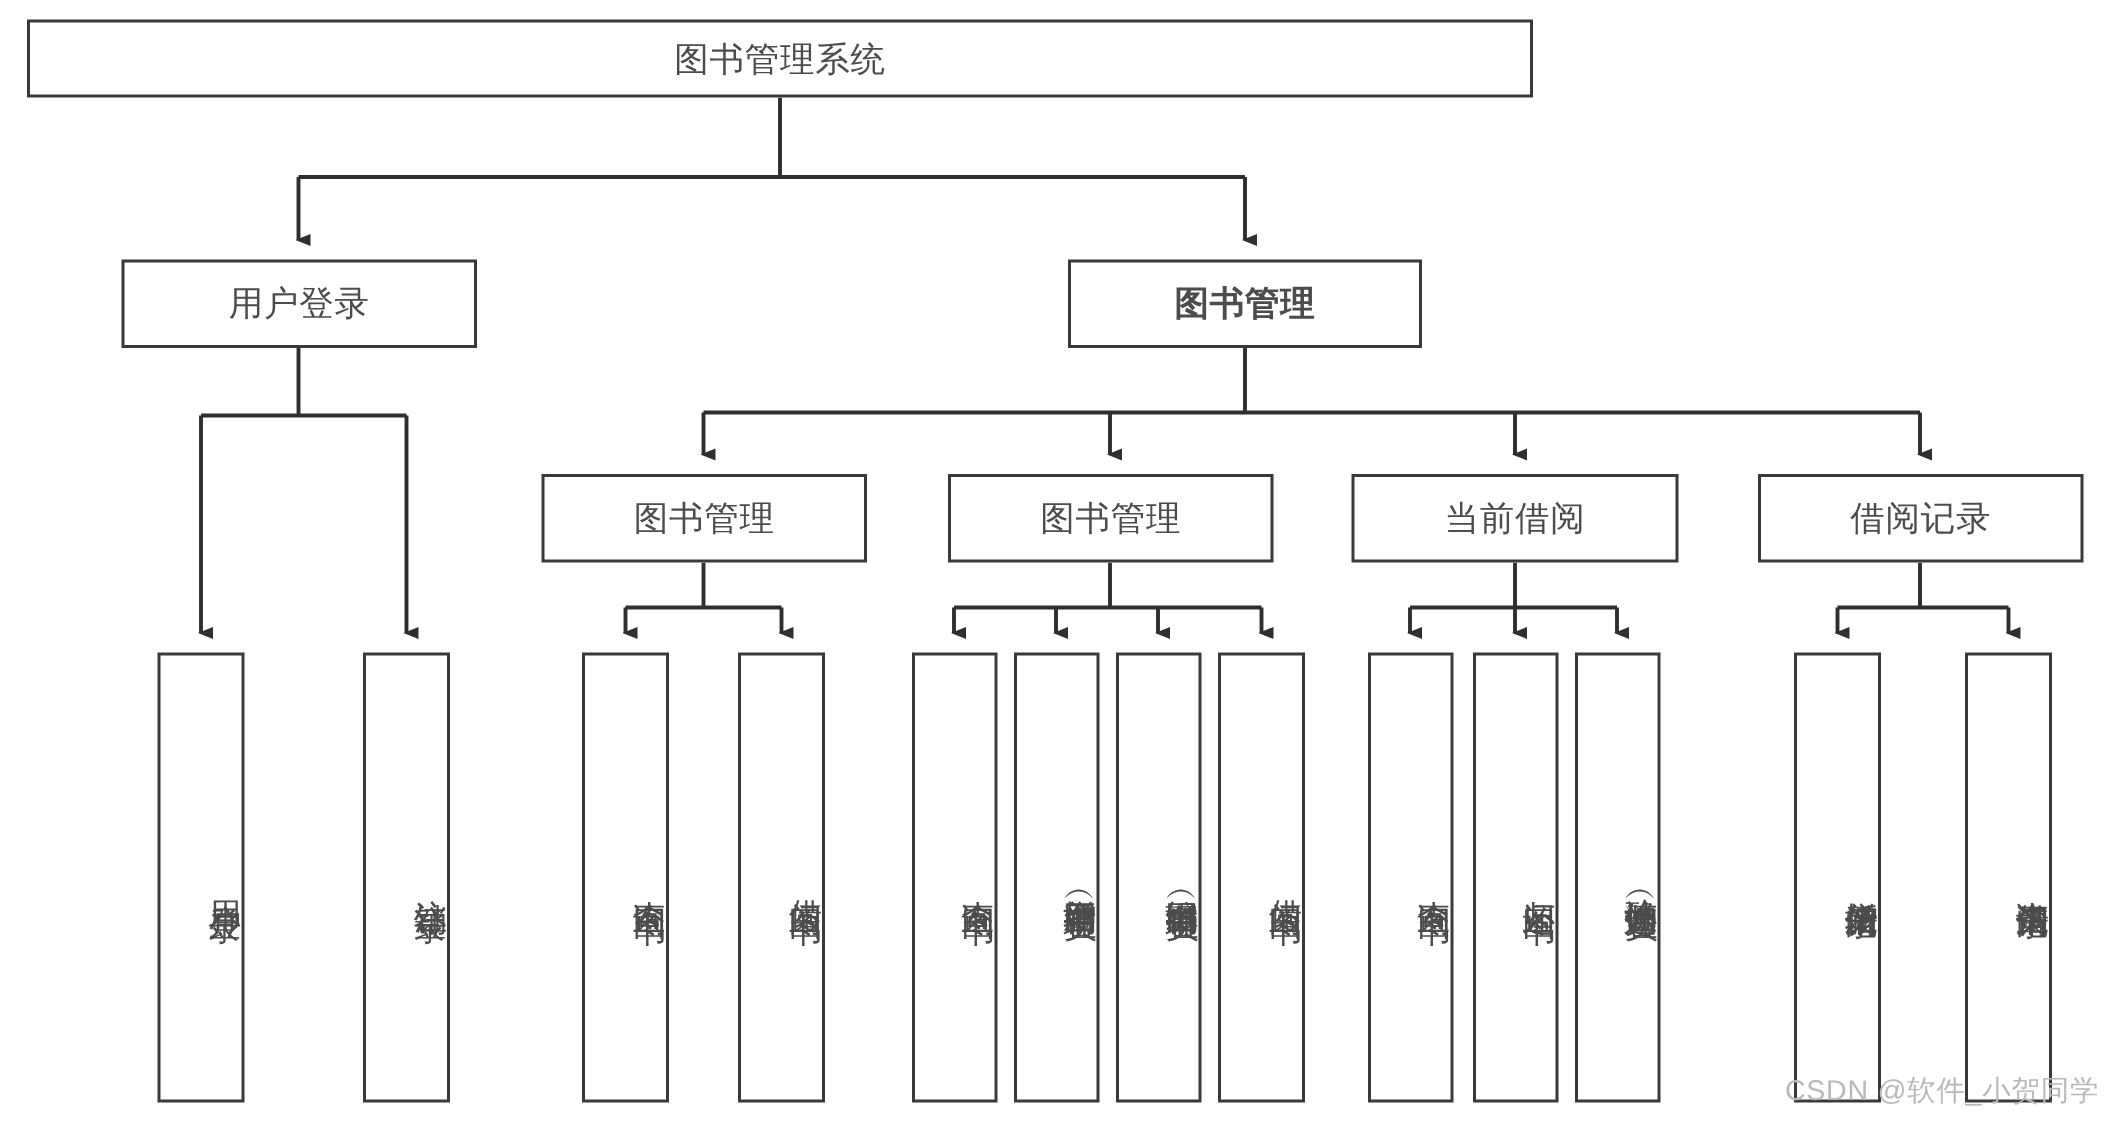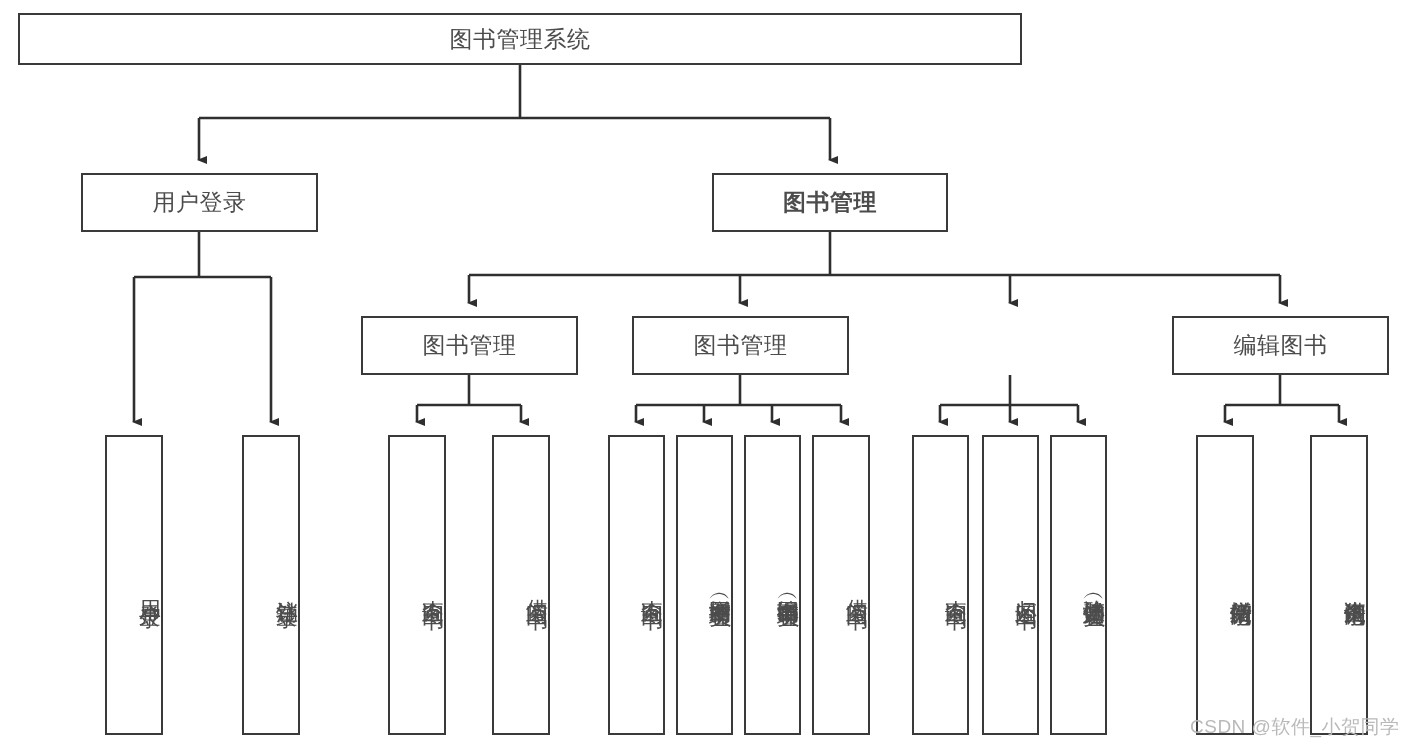--- a/index.html
+++ b/index.html
@@ -119,21 +119,22 @@
     </g>
   </svg>
 
   <div class="node node-h" style="left:18px; top:13px; width:1004px; height:52px;">图书管理系统</div>
 
   <div class="node node-h" style="left:81px; top:173px; width:237px; height:59px;">用户登录</div>
   <div class="node node-h" style="left:712px; top:173px; width:236px; height:59px;font-weight:bold;">图书管理</div>
 
   <div class="node node-h" style="left:361px; top:316px; width:217px; height:59px;">图书管理</div>
   <div class="node node-h" style="left:632px; top:316px; width:217px; height:59px;">图书管理</div>
-  <div class="node node-h" style="left:1172px; top:316px; width:217px; height:59px;">编辑图书</div>
+  <div class="node node-h" style="left:901px; top:316px; width:218px; height:59px;">当前借阅</div>
+  <div class="node node-h" style="left:1172px; top:316px; width:217px; height:59px;">借阅记录</div>
 
   <div class="node node-v" style="left:105px; top:435px; width:58px; height:300px;">用户登录</div>
   <div class="node node-v" style="left:242px; top:435px; width:58px; height:300px;">注销登录</div>
 
   <div class="node node-v" style="left:388px; top:435px; width:58px; height:300px;">查询图书</div>
   <div class="node node-v" style="left:492px; top:435px; width:58px; height:300px;">借阅图书</div>
 
   <div class="node node-v" style="left:608px; top:435px; width:57px; height:300px;">查询图书</div>
   <div class="node node-v tall" style="left:676px; top:435px; width:57px; height:300px;">新增图书（管理员）</div>
   <div class="node node-v tall" style="left:744px; top:435px; width:57px; height:300px;">编辑图书（管理员）</div>

